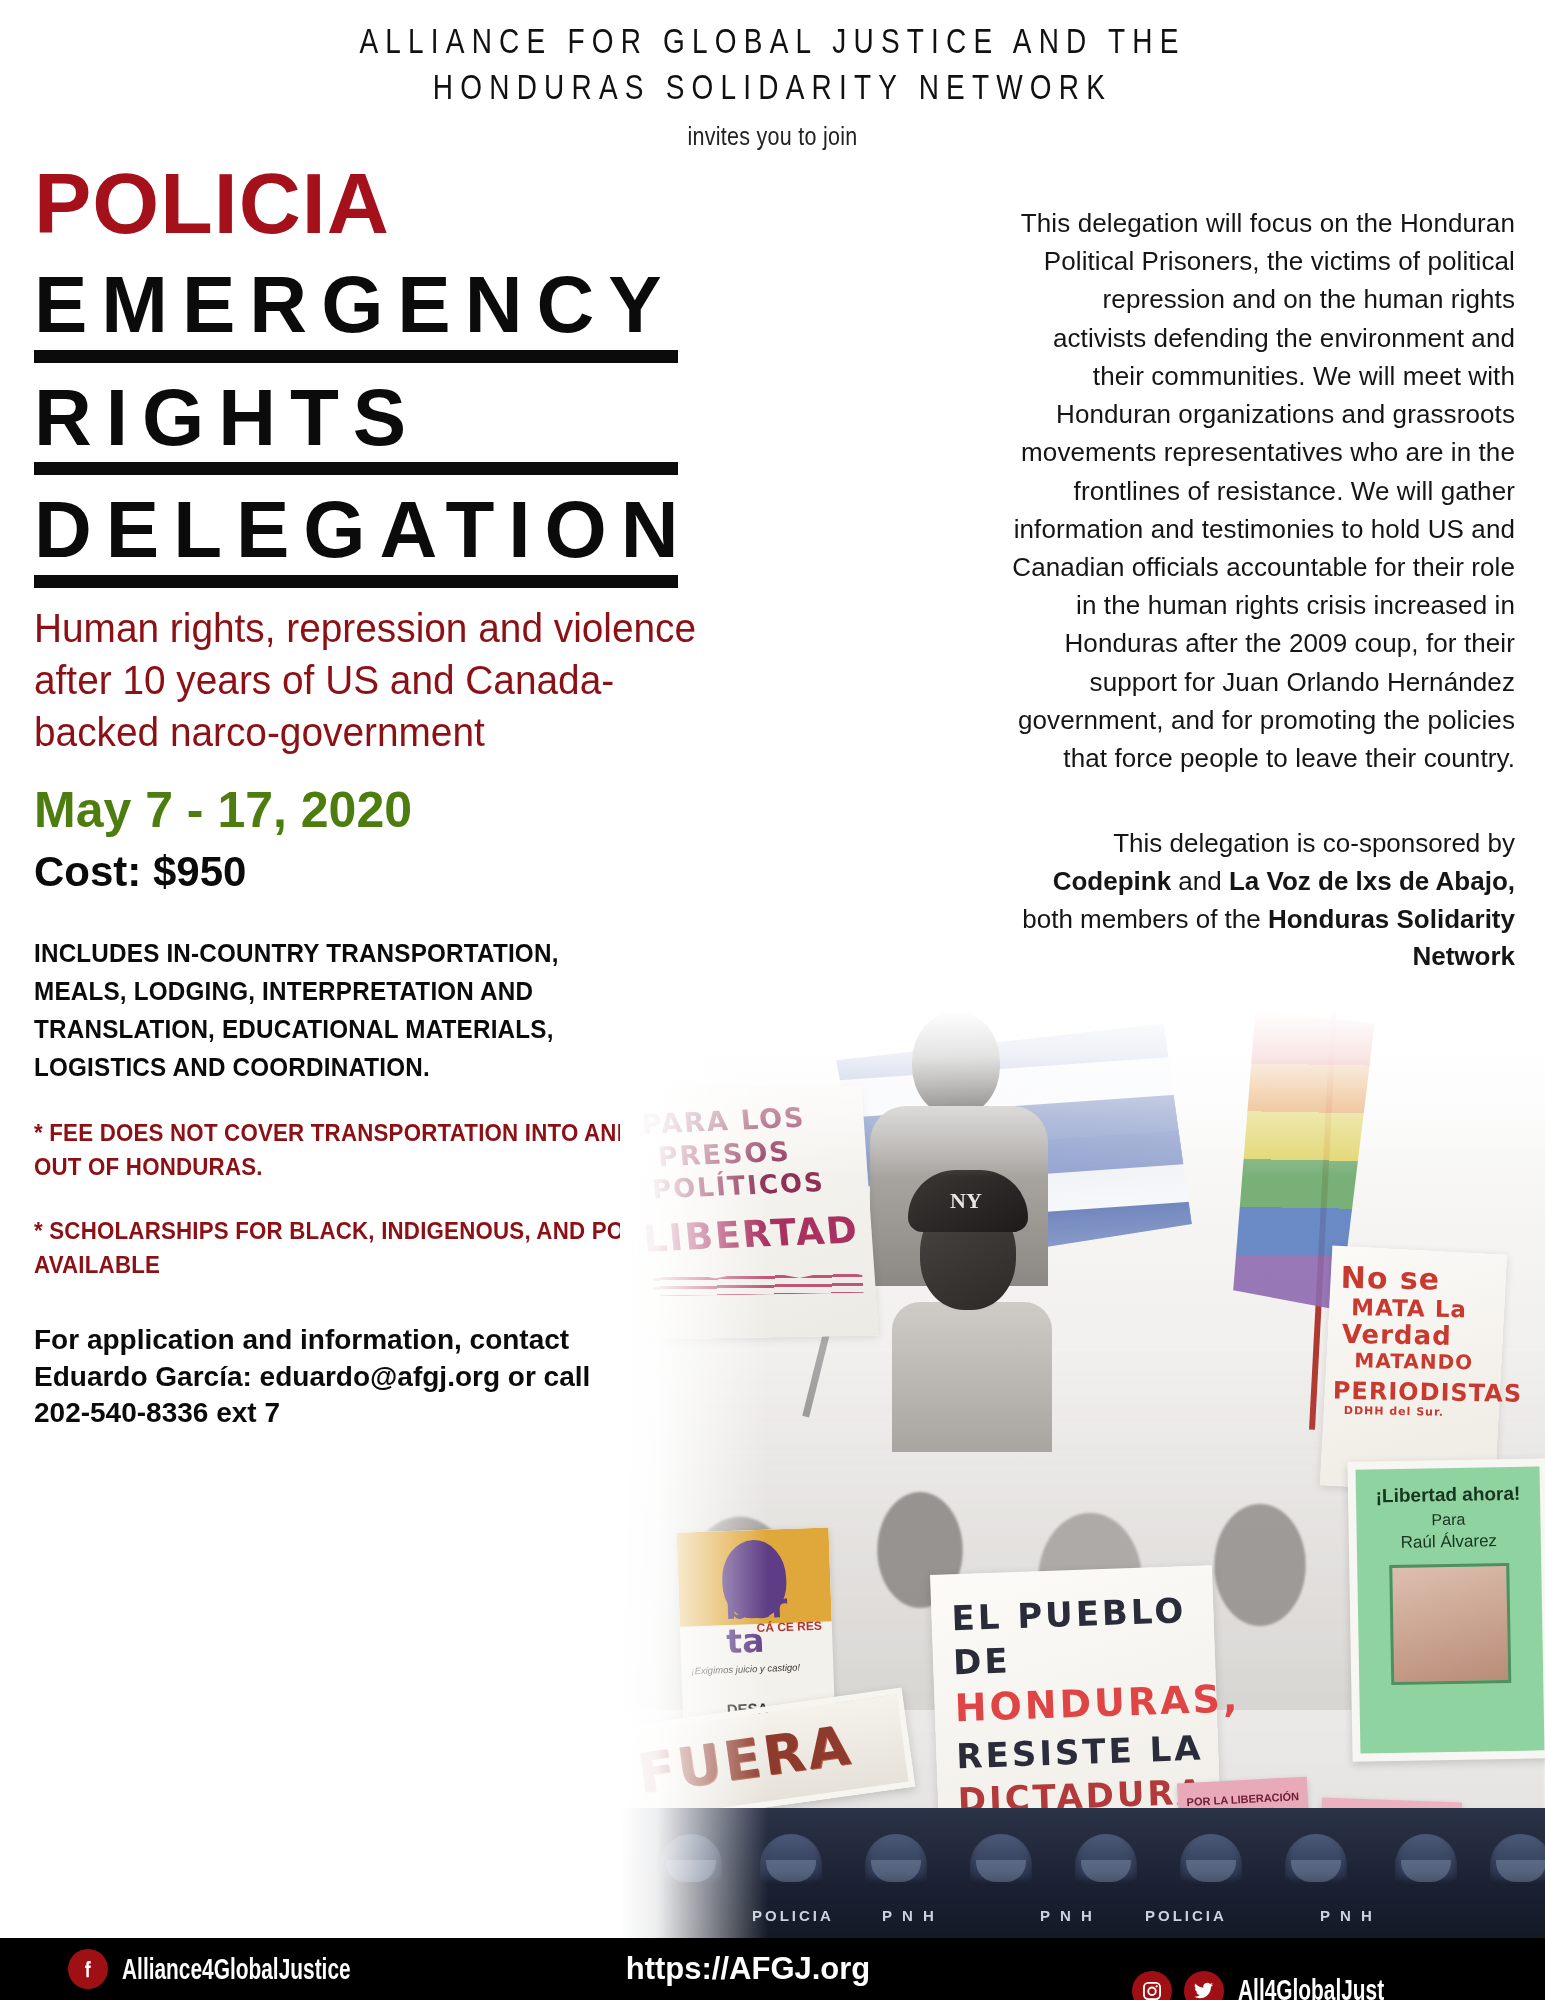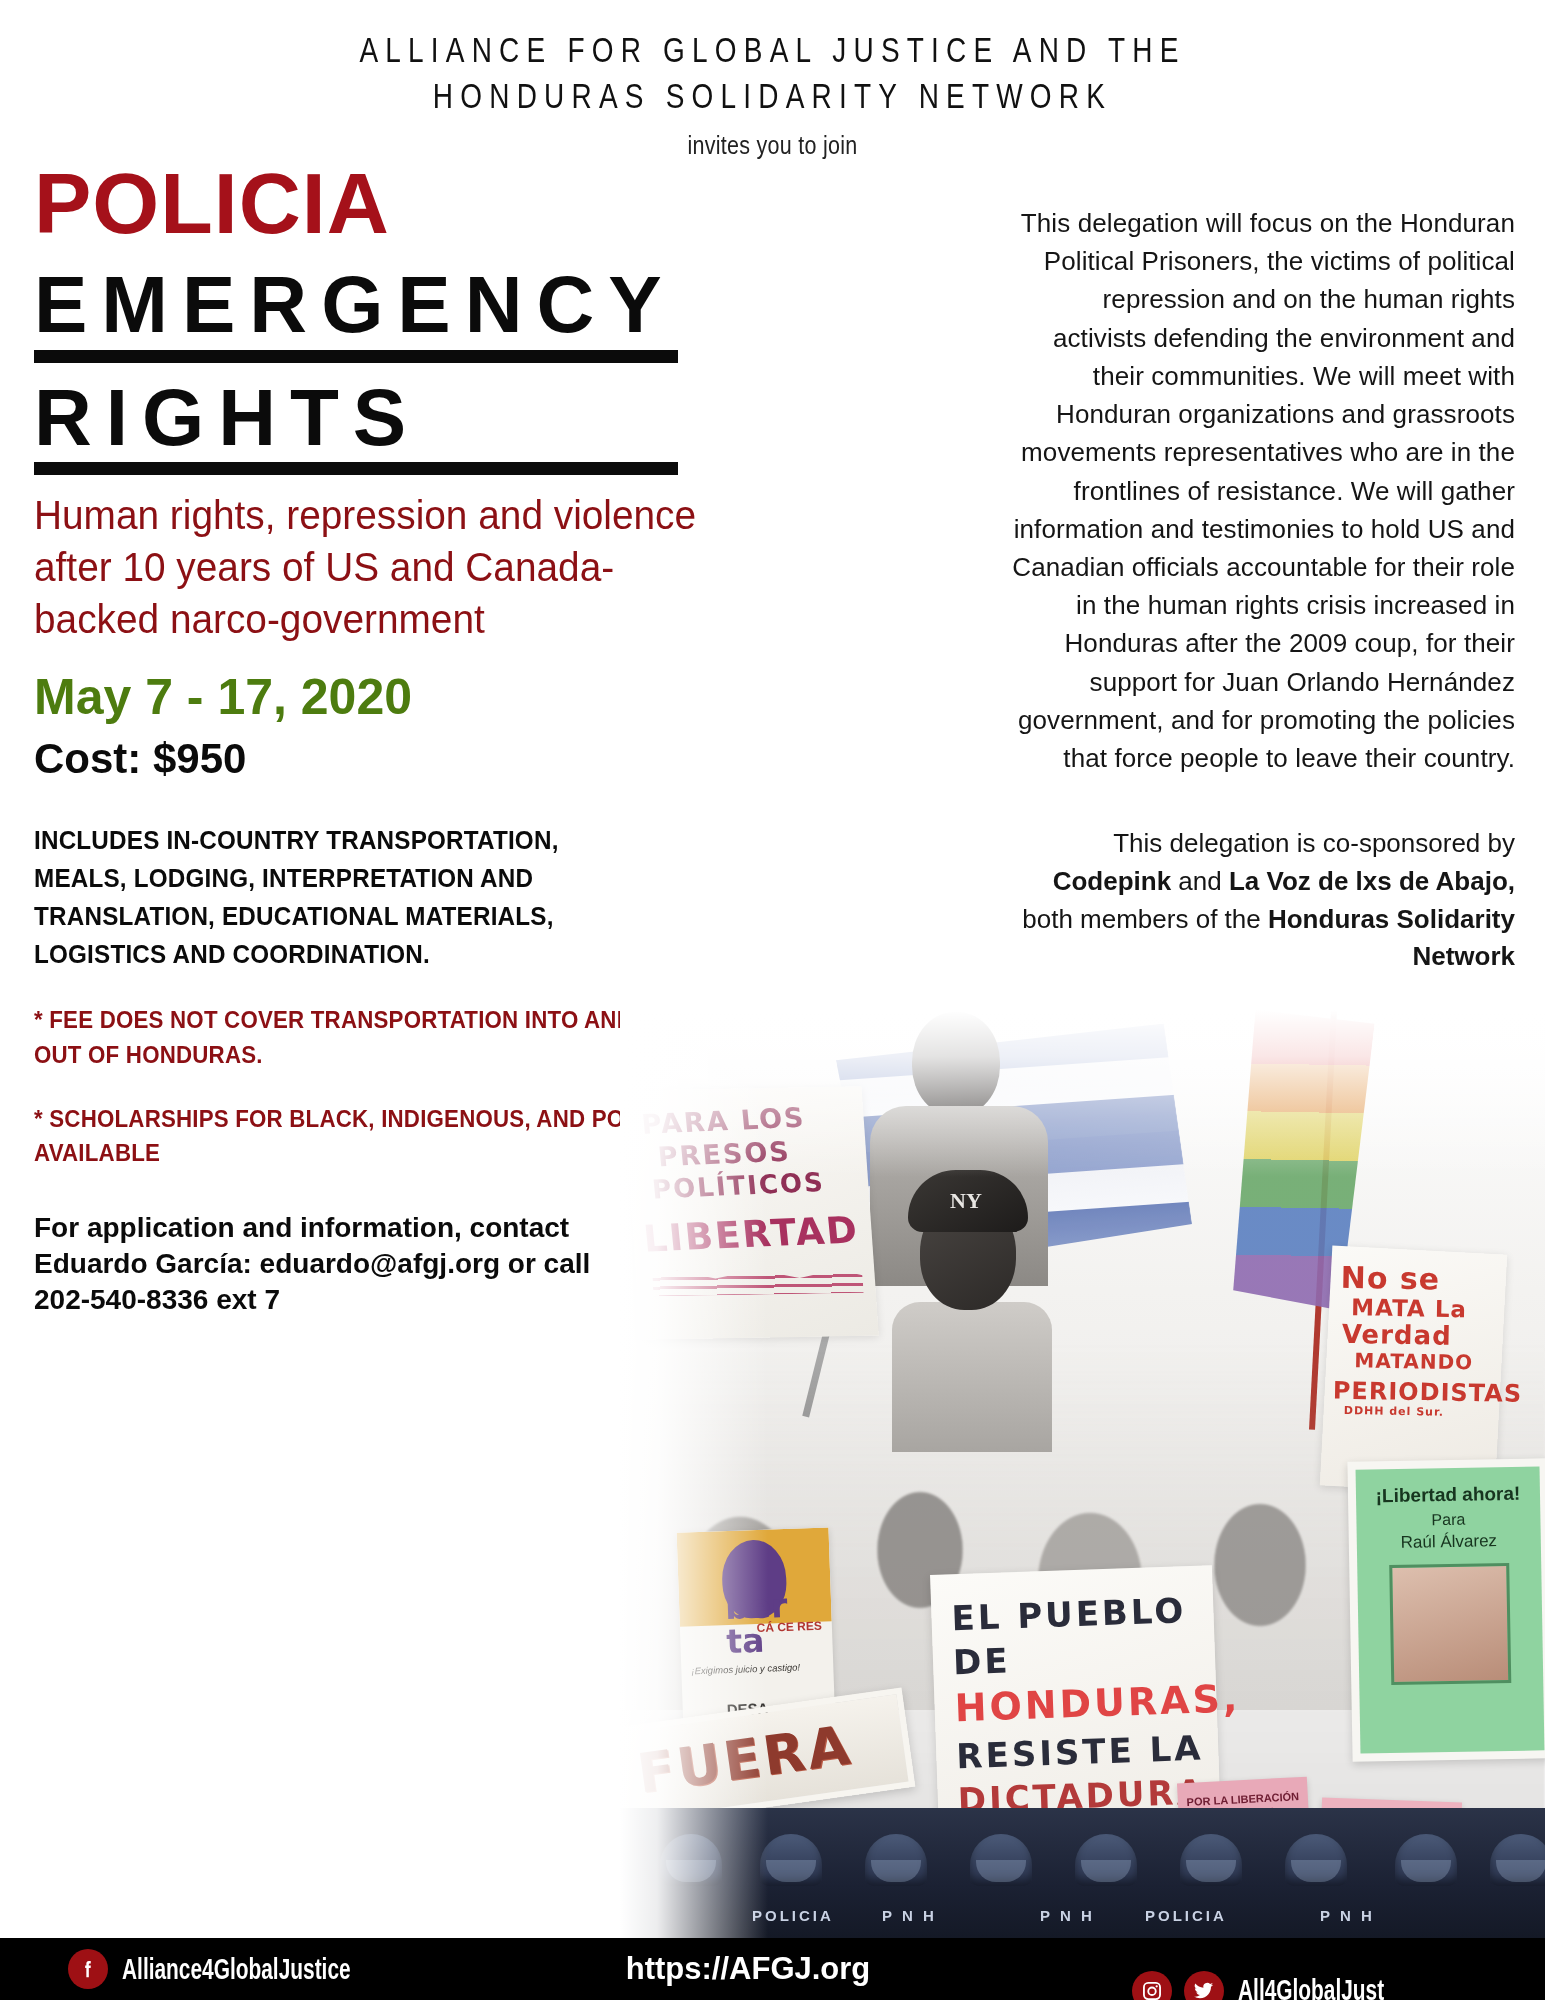--- a/index.html
+++ b/index.html
@@ -5,21 +5,21 @@
   * { box-sizing: border-box; margin: 0; padding: 0; }
   html, body { background: #ffffff; }
   body {
     width: 1545px; height: 2000px;
     font-family: "Liberation Sans", sans-serif;
     position: relative; overflow: hidden;
   }
 
   
   .org-header {
-    position: absolute; top: 27px; left: 0; width: 100%;
+    position: absolute; top: 18px; left: 0; width: 100%;
     text-align: center;
   }
   .org-line {
     font-family: "Liberation Sans", sans-serif;
     font-size: 35px;
     letter-spacing: 9px;
     line-height: 1.32;
     color: #111;
     font-weight: 400;
     transform: scaleX(0.80);
@@ -484,20 +484,24 @@
     <div class="title-word">EMERGENCY</div>
     <div class="title-rule"></div>
   </div>
 
 
   <div class="title-row">
     <div class="title-word">RIGHTS</div>
     <div class="title-rule"></div>
   </div>
 
+  <div class="title-row">
+    <div class="title-word">DELEGATION</div>
+    <div class="title-rule"></div>
+  </div>
 
   <div class="subtitle">Human rights, repression and violence after 10 years of US and Canada-backed narco-government</div>
 
   <div class="datecost">
     <div class="date-line">May 7 - 17, 2020</div>
     <div class="cost-line">Cost: $950</div>
   </div>
 
   <div class="includes">INCLUDES IN-COUNTRY TRANSPORTATION,  MEALS, LODGING, INTERPRETATION AND TRANSLATION, EDUCATIONAL MATERIALS, LOGISTICS AND COORDINATION.</div>
 

